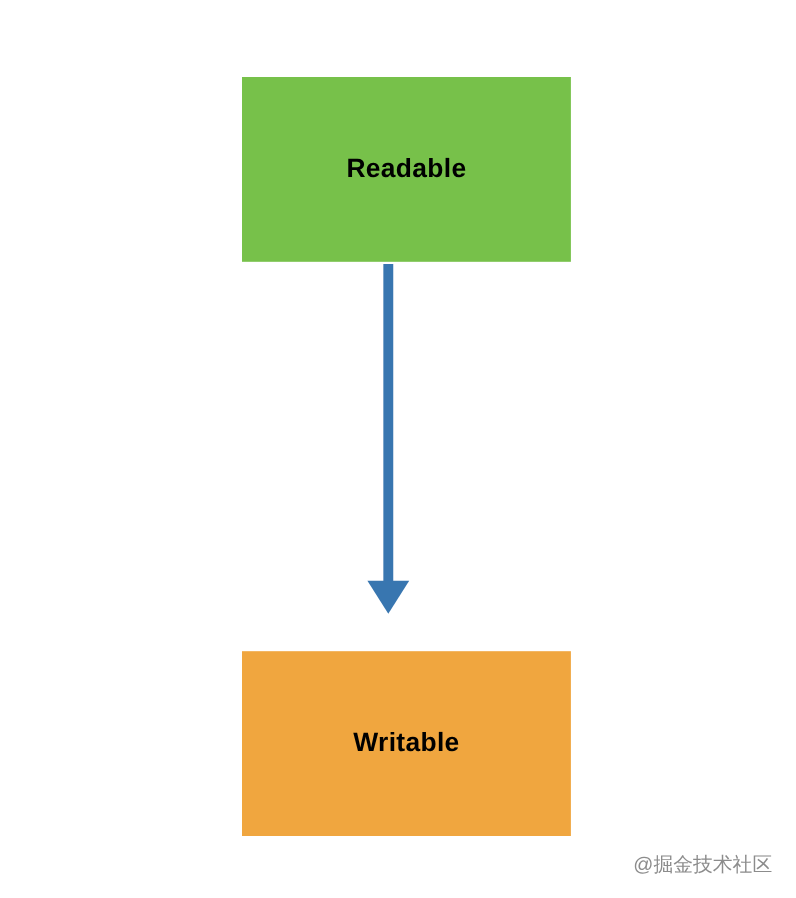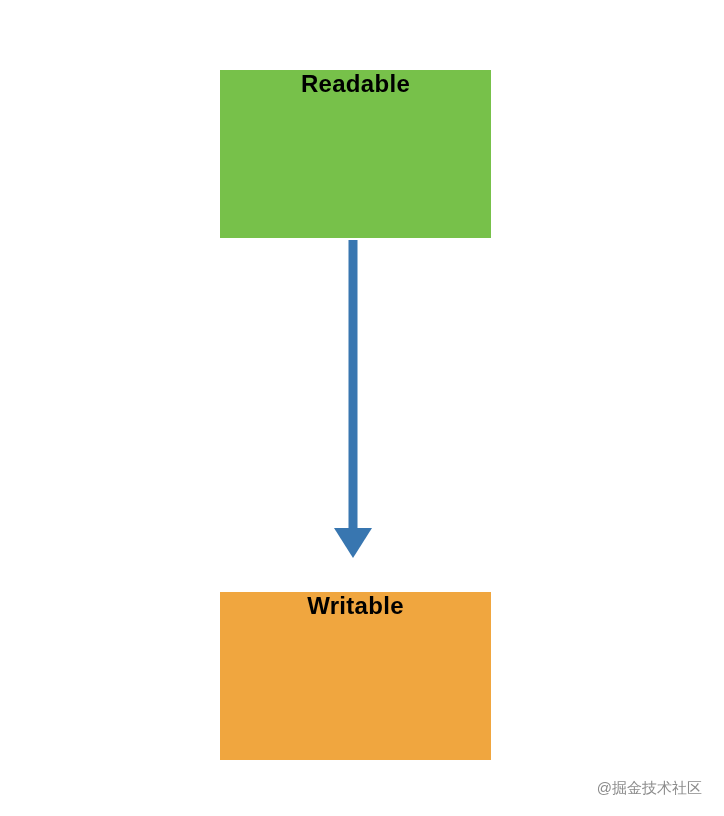--- a/index.html
+++ b/index.html
@@ -11,24 +11,24 @@
   .canvas {
     position: relative;
     width: 724px;
     height: 816px;
     background: #ffffff;
     overflow: hidden;
   }
   .node {
     position: absolute;
     left: 220px;
-    width: 271px;
+    width: 299px;
     height: 168px;
     display: flex;
-    align-items: flex-start;
+    align-items: center;
     justify-content: center;
   }
   .node-readable { top: 70px; }
   .node-writable { top: 592px; }
   .node-label {
     font-size: 24px;
     font-weight: bold;
     color: #000000;
     letter-spacing: 0.3px;
   }
@@ -37,21 +37,21 @@
     left: 320px;
     top: 238px;
     width: 66px;
     height: 322px;
     display: block;
   }
   .watermark {
     position: absolute;
     right: 22px;
     bottom: 18px;
-    font-size: 15px;
+    font-size: 18px;
     color: #8c8c8c;
     text-align: center;
   }
 </style>
 </head>
 <body>
 
 <div class="canvas">
 
   <div class="node node-readable" style="background-color: rgb(119, 193, 74);">

